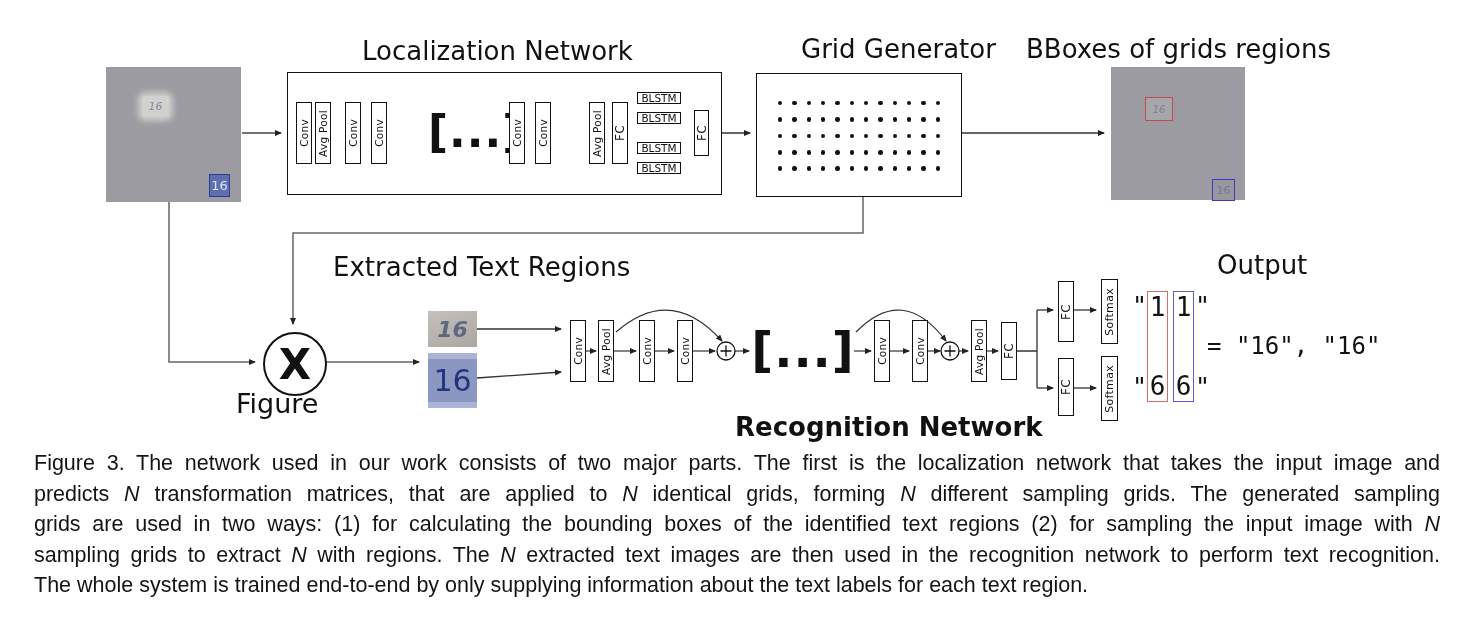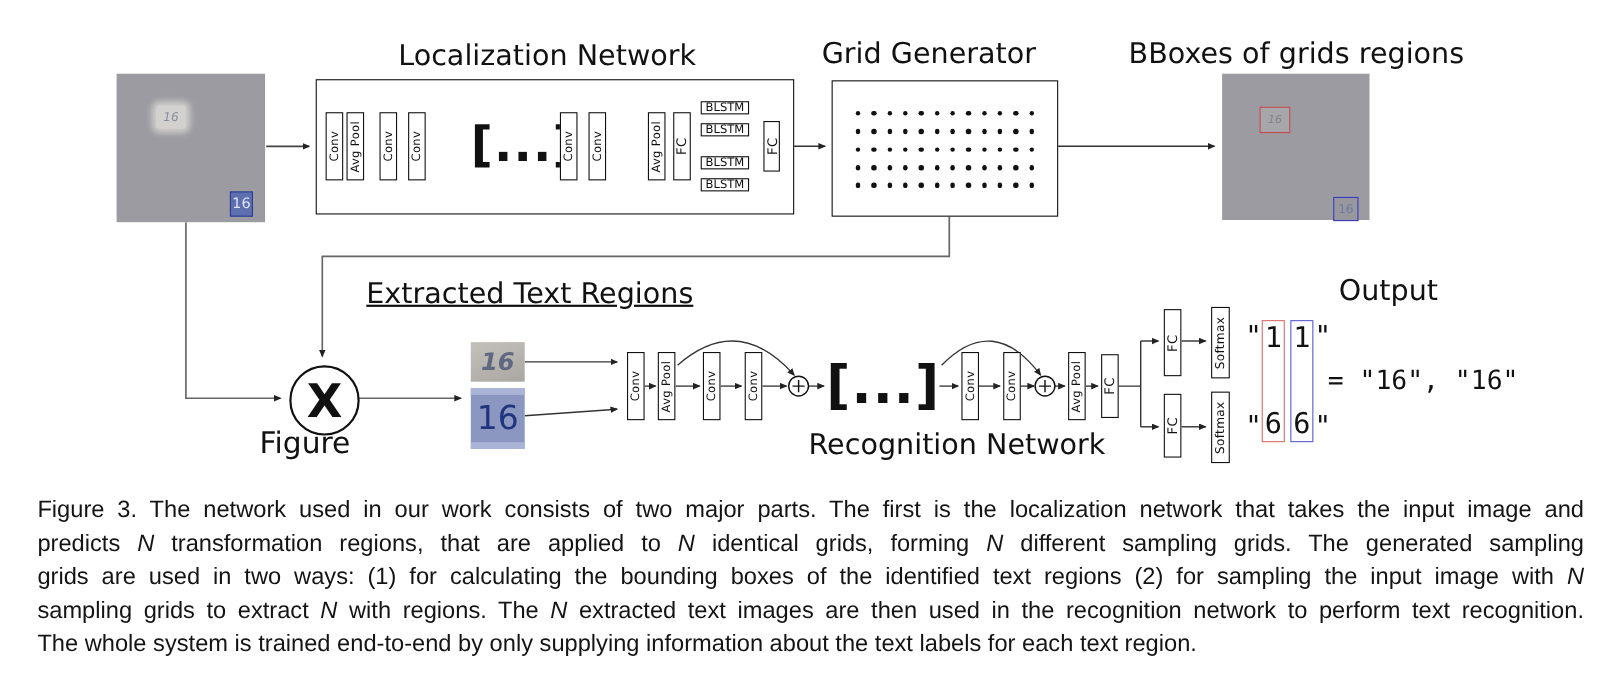--- a/index.html
+++ b/index.html
@@ -179,21 +179,21 @@
       <span>BLSTM</span>
     </div>
   <div class="hb" style="left:637px;top:162px;width:44px;height:12px;">
       <span>BLSTM</span>
     </div>
 
   <div class="vb" style="left:694px;top:110px;width:15px;height:46px;">
       <span style="font-size:12px;">FC</span>
     </div>
 
-  <div class="title" style="left:747px;top:34px;">Grid Generator</div>
+  <div class="title" style="left:801px;top:34px;">Grid Generator</div>
   <div class="nbox" style="left:756px;top:73px;width:204px;height:122px;">
     <div class="dots" id="grid-dots" style="left: 16px; top: 21px; width: 172px; height: 82px; grid-template-columns: repeat(12, 1fr); grid-template-rows: repeat(5, 1fr);">
         <i></i>
         <i></i>
         <i></i>
         <i></i>
         <i></i>
         <i></i>
         <i></i>
         <i></i>
@@ -260,21 +260,21 @@
     <div class="bboxblue" style="left:101px;top:112px;width:23px;height:22px;">
       <span>16</span>
     </div>
   </div>
 
   <div class="sampler" style="left:263px;top:332px;">
     <span>X</span>
   </div>
   <div class="title" style="left:236px;top:388px;font-size:27px;">Figure</div>
 
-  <div class="title" style="left:333px;top:252px;text-decoration:underline;">Extracted Text Regions</div>
+  <div class="title" style="left:333px;top:252px;">Extracted Text Regions</div>
   <div class="patch1" style="left:428px;top:311px;width:49px;height:36px;">
     <span>16</span>
   </div>
   <div class="patch2" style="left:428px;top:353px;width:49px;height:55px;">
     <span>16</span>
   </div>
 
   <div class="vb" style="left:570px;top:320px;">
       <span>Conv</span>
     </div>
@@ -293,21 +293,21 @@
     </div>
   <div class="vb" style="left:912px;top:320px;">
       <span>Conv</span>
     </div>
   <div class="vb" style="left:971px;top:320px;">
       <span>Avg Pool</span>
     </div>
   <div class="vb" style="left:1001px;top:322px;height:58px;">
       <span style="font-size:12px;">FC</span>
     </div>
-  <div class="title" style="left:735px;top:390px;">Recognition Network</div>
+  <div class="title" style="left:735px;top:412px;font-weight:bold;">Recognition Network</div>
 
   <div class="vb" style="left:1058px;top:281px;height:61px;">
       <span style="font-size:12px;">FC</span>
     </div>
   <div class="vb" style="left:1058px;top:358px;height:58px;">
       <span style="font-size:12px;">FC</span>
     </div>
   <div class="vb" style="left:1101px;top:279px;width:17px;height:65px;">
       <span style="font-size:11px;">Softmax</span>
     </div>
@@ -323,19 +323,19 @@
   <span class="odigit" style="left:1173px;top:292px;">1</span>
   <span class="mono" style="left:1195px;top:291px;font-size:25px;">"</span>
   <span class="mono" style="left:1132px;top:372px;font-size:25px;">"</span>
   <span class="odigit" style="left:1147px;top:371px;">6</span>
   <span class="odigit" style="left:1173px;top:371px;">6</span>
   <span class="mono" style="left:1195px;top:372px;font-size:25px;">"</span>
   <span class="mono" style="left:1207px;top:332px;font-size:24px;">= "16", "16"</span>
 
   <div class="caption">
     <div class="jl"><span>Figure 3. The network used in our work consists of two major parts.  The first is the localization network that takes the input image and</span></div>
-    <div class="jl"><span>predicts </span><i>N</i><span> transformation regions, that are applied to </span><i>N</i><span> identical grids, forming </span><i>N</i><span> different sampling grids.  The generated sampling</span></div>
+    <div class="jl"><span>predicts </span><i>N</i><span> transformation matrices, that are applied to </span><i>N</i><span> identical grids, forming </span><i>N</i><span> different sampling grids.  The generated sampling</span></div>
     <div class="jl"><span>grids are used in two ways: (1) for calculating the bounding boxes of the identified text regions (2) for sampling the input image with </span><i>N</i></div>
     <div class="jl"><span>sampling grids to extract </span><i>N</i><span> with regions.  The </span><i>N</i><span> extracted text images are then used in the recognition network to perform text recognition.</span></div>
     <div class="ll"><span>The whole system is trained end-to-end by only supplying information about the text labels for each text region.</span></div>
   </div>
 
 </div>
 
 </body></html>

